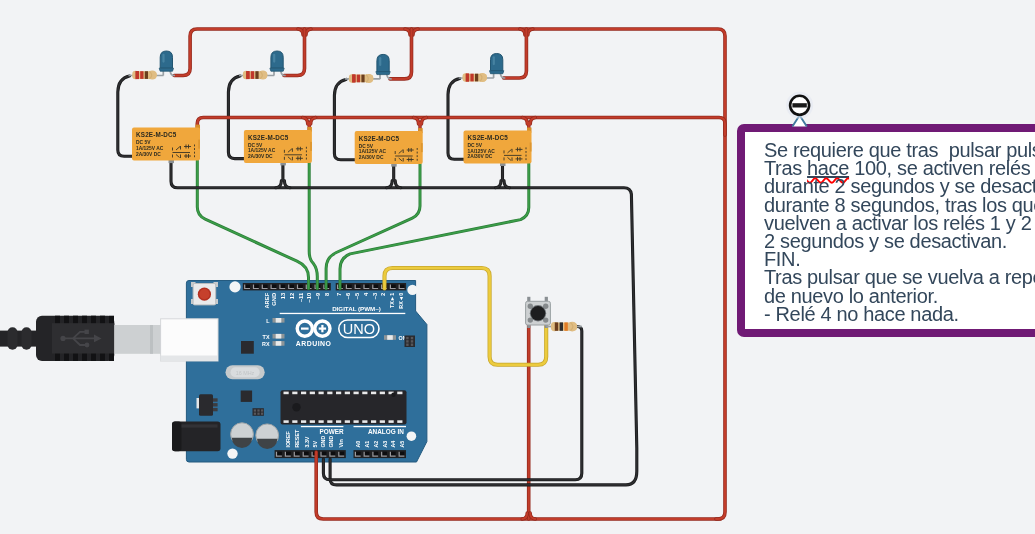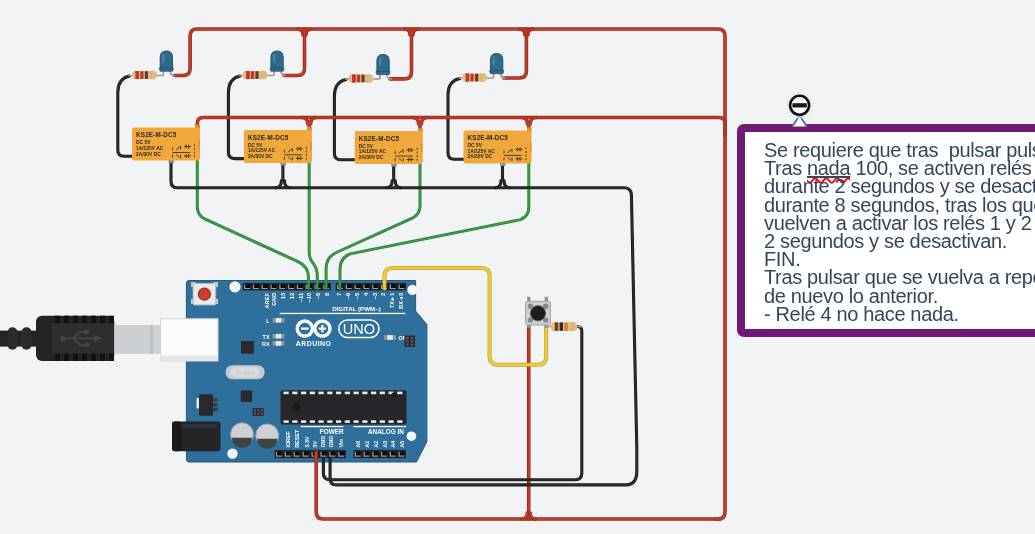--- a/index.html
+++ b/index.html
@@ -419,21 +419,21 @@
         <path d="M 64 338.4 H 95 M 73 338.4 L 80 331.8 H 85.5 M 73 338.4 L 80 345 H 85.5"></path>
       </g>
       <circle cx="63" cy="338.4" r="2.6" fill="#454549"></circle>
       <rect x="84.5" y="329.6" width="4.4" height="4.4" fill="#454549"></rect>
       <circle cx="87" cy="345" r="2.4" fill="#454549"></circle>
       <polygon points="101.5,338.4 94.0,334.6 94.0,342.2" fill="#454549"></polygon>
       <rect x="114.3" y="325.0" width="46.3" height="28.8" fill="#cdd0d2"></rect>
       <rect x="150" y="325.0" width="3" height="28.8" fill="#bcc0c2"></rect>
 </svg>
 <div id="note">Se requiere que tras&nbsp; pulsar pulsador.<br>
-Tras <span style="text-decoration:underline"><span style="text-decoration:underline red wavy;text-underline-offset:2px">nada</span></span> 100, se activen relés 1, 2 y 3<br>
+Tras <span style="text-decoration:underline"><span style="text-decoration:underline red wavy;text-underline-offset:2px">hace</span></span> 100, se activen relés 1, 2 y 3<br>
 durante 2 segundos y se desactiven<br>
 durante 8 segundos, tras los que se<br>
 vuelven a activar los relés 1 y 2 durante<br>
 2 segundos y se desactivan.<br>
 FIN.<br>
 Tras pulsar que se vuelva a repetir<br>
 de nuevo lo anterior.<br>
 - Relé 4 no hace nada.</div>
 <svg id="icon" width="1035" height="534" viewBox="0 0 1035 534" style="position:absolute;left:0;top:0;pointer-events:none">
 <polygon points="792.4,126.4 799.6,115.3 806.8,126.4" fill="#ffffff"></polygon>

